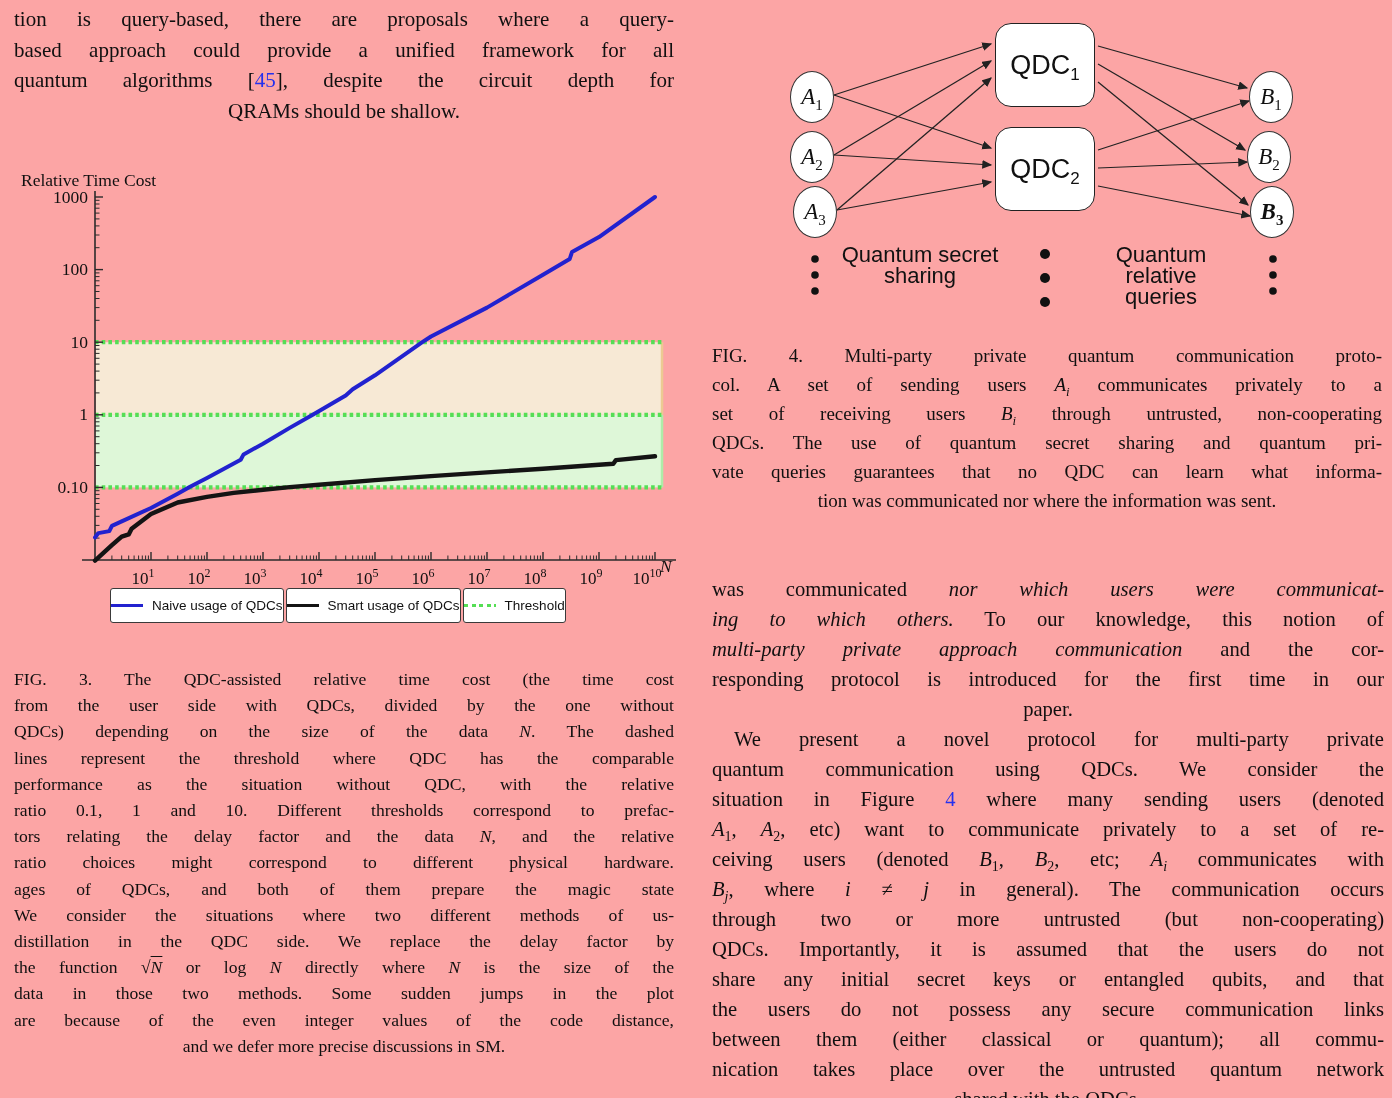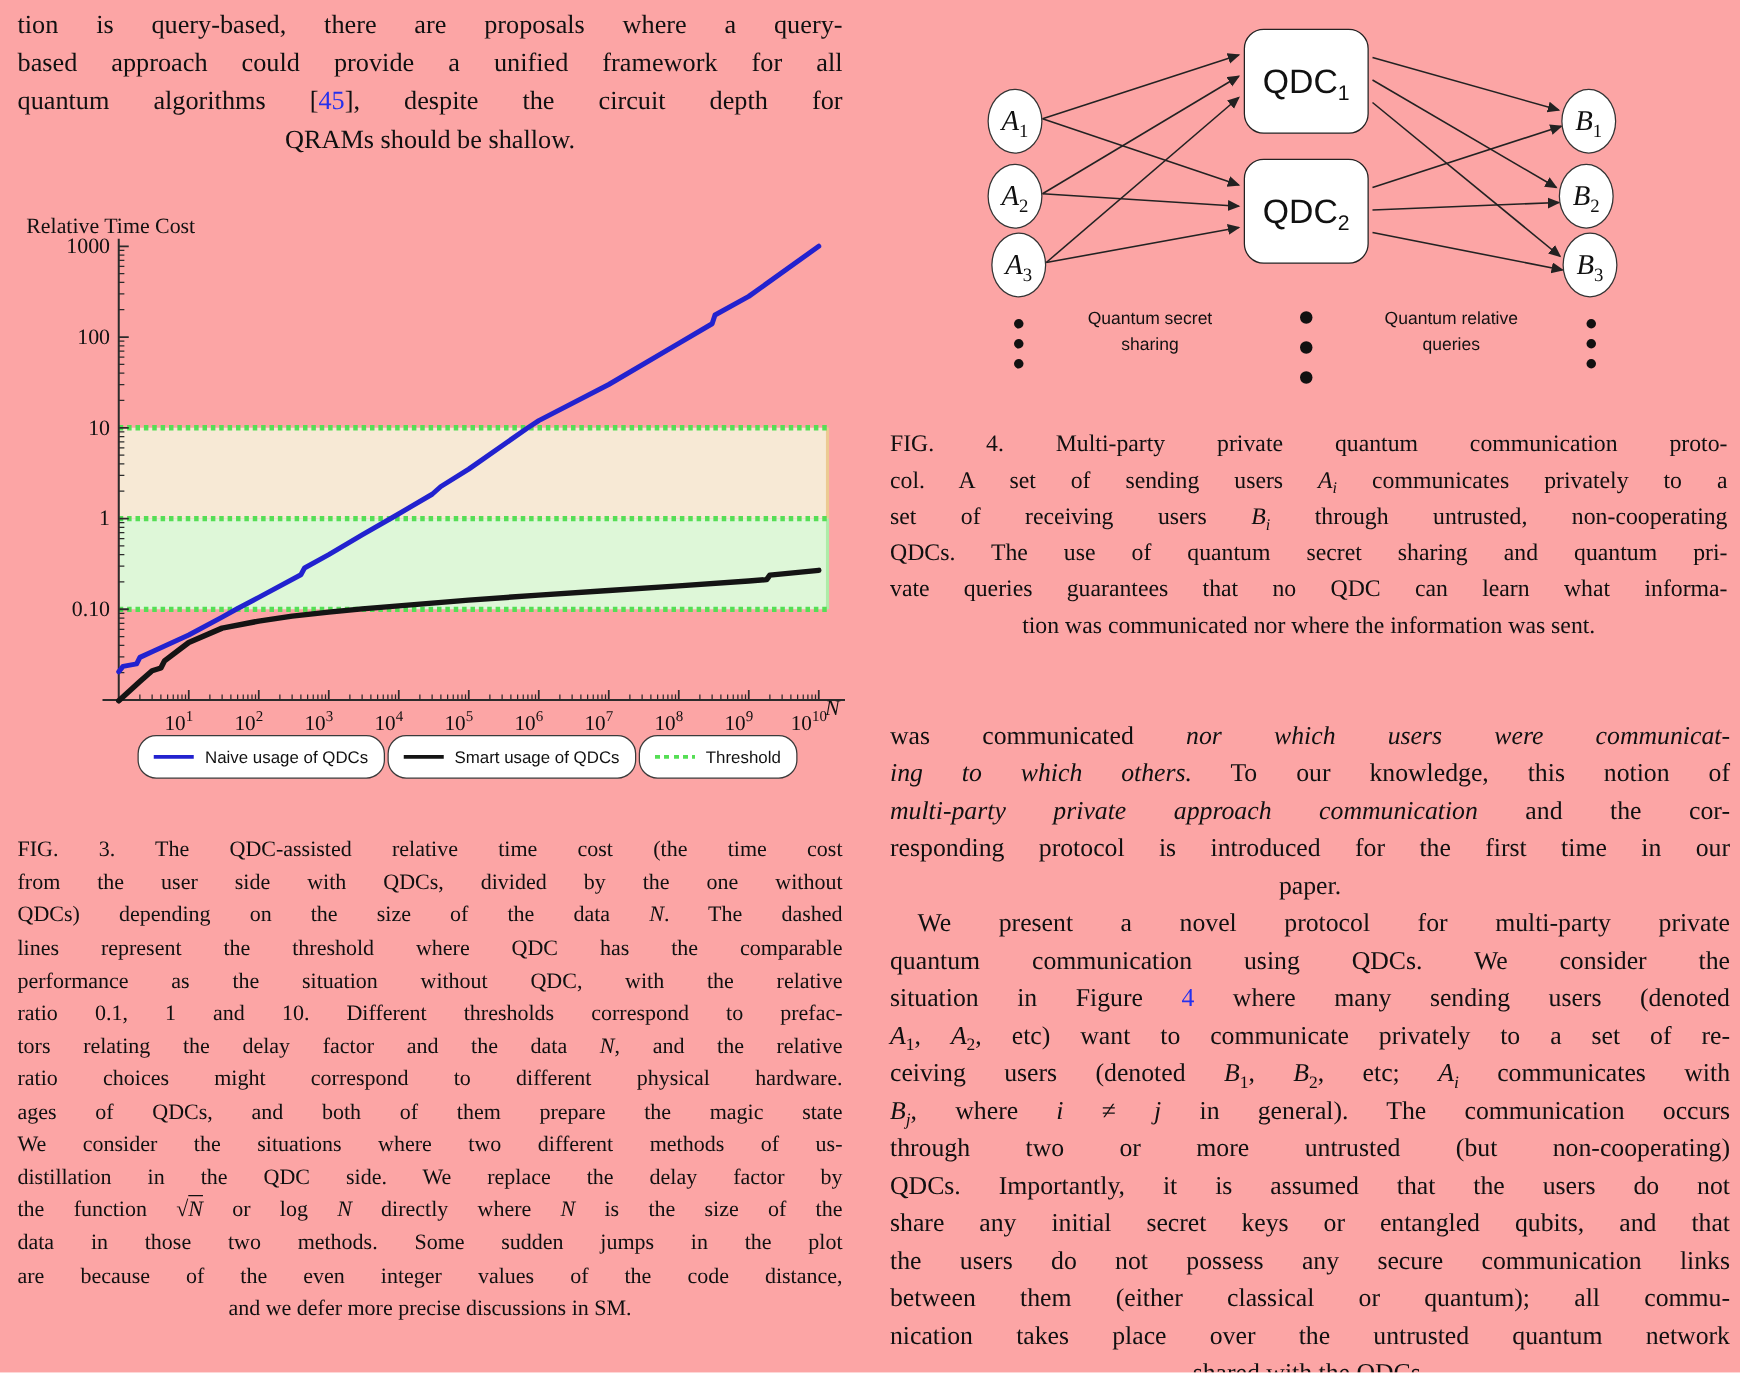--- a/index.html
+++ b/index.html
@@ -12,40 +12,40 @@
   .ind{text-indent:22px}
   .lnk{color:#2431ee;text-decoration:none;cursor:pointer}
   .ol{text-decoration:overline}
   sub{font-size:68%;line-height:0}
   
   #intro{left:14px;top:4px;width:660px;font-size:21px;line-height:30.6px}
   
   #fig3{left:14px;top:160px;width:676px;height:506px}
   #fig3 svg{display:block}
   #legend{position:absolute;left:96px;top:428px;display:flex}
-  .lgbox{border:1.4px solid #3a3a3a;border-radius:15px;background:#fff;padding:9px 12px;
+  .lgbox{border:1.4px solid #3a3a3a;border-radius:3px;background:#fff;padding:9px 0;
          display:flex;align-items:center;gap:9px;margin-right:2px;
          font-family:"Liberation Sans",sans-serif;font-size:13.5px;color:#111;white-space:nowrap}
   .sw{width:32px;height:3px;flex:0 0 auto}
   
   #cap3{left:14px;top:666px;width:660px;font-size:17.6px;line-height:26.2px}
   #cap4{left:712px;top:341px;width:670px;font-size:19px;line-height:29px}
   #body2{left:712px;top:574px;width:672px;font-size:20.6px;line-height:30px}
   
   #fig4{left:712px;top:4px;width:672px;height:336px}
   #fig4 svg{position:absolute;left:0;top:0}
   .node{position:absolute;display:flex;align-items:center;justify-content:center;
         border:1.4px solid #333;background:#fff;box-sizing:border-box}
   .circ{width:44px;height:52px;border-radius:50%;font-style:italic;font-size:23px}
   .circ sub{font-style:normal;font-size:15px}
   .qdc{width:100px;height:84px;border-radius:16px;border-width:1.6px;border-color:#222;
        font-family:"Liberation Sans",sans-serif;font-weight:400;font-size:27px;color:#111}
   .qdc sub{font-size:17px}
   .flabel{position:absolute;width:164px;text-align:center;
-          font-family:"Liberation Sans",sans-serif;font-size:14px;line-height:21px;color:#111}
+          font-family:"Liberation Sans",sans-serif;font-size:22px;line-height:21px;color:#111}
 </style>
 </head>
 <body>
 
 <div id="page">
 
   <div id="intro" class="absblock">
       <div class="line jl">tion is query-based, there are proposals where a query-</div>
       <div class="line jl">based approach could provide a unified framework for all</div>
       <div class="line jl">quantum algorithms [<span class="lnk">45</span>], despite the circuit depth for</div>
@@ -297,21 +297,21 @@
       </div>
       <div class="node qdc" style="left: 283px; top: 123px;">
         <span>QDC<sub>2</sub></span>
       </div>
       <div class="node circ" style="left: 537px; top: 67px;">
         <span>B<sub>1</sub></span>
       </div>
       <div class="node circ" style="left: 535px; top: 127px;">
         <span>B<sub>2</sub></span>
       </div>
-      <div class="node circ" style="left: 538px; top: 182px;">
+      <div class="node circ" style="left: 538px; top: 182px; font-weight: bold;">
         <span>B<sub>3</sub></span>
       </div>
       <div class="flabel" style="left: 126px; top: 240px;">
         <div>Quantum secret</div>
         <div>sharing</div>
       </div>
       <div class="flabel" style="left: 367px; top: 240px;">
         <div>Quantum relative</div>
         <div>queries</div>
       </div>

